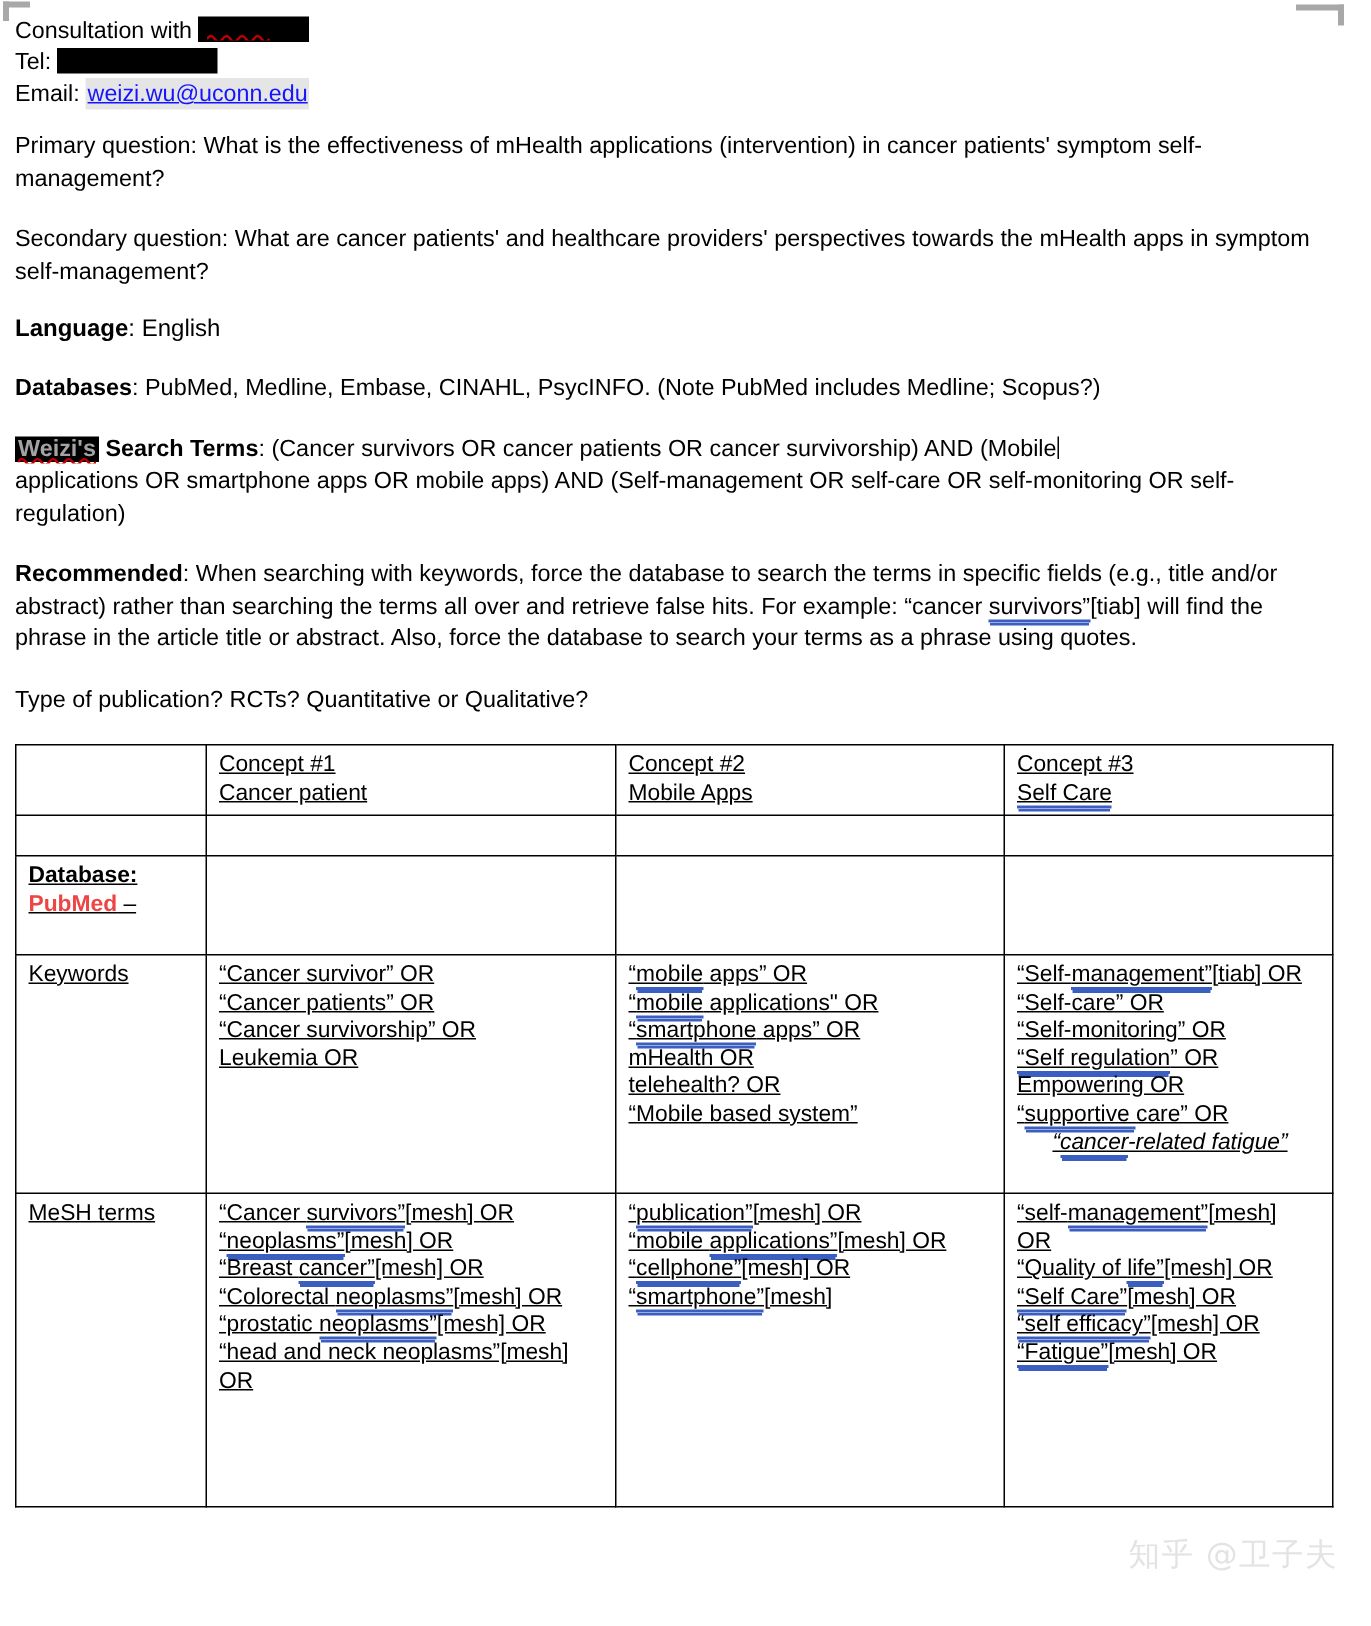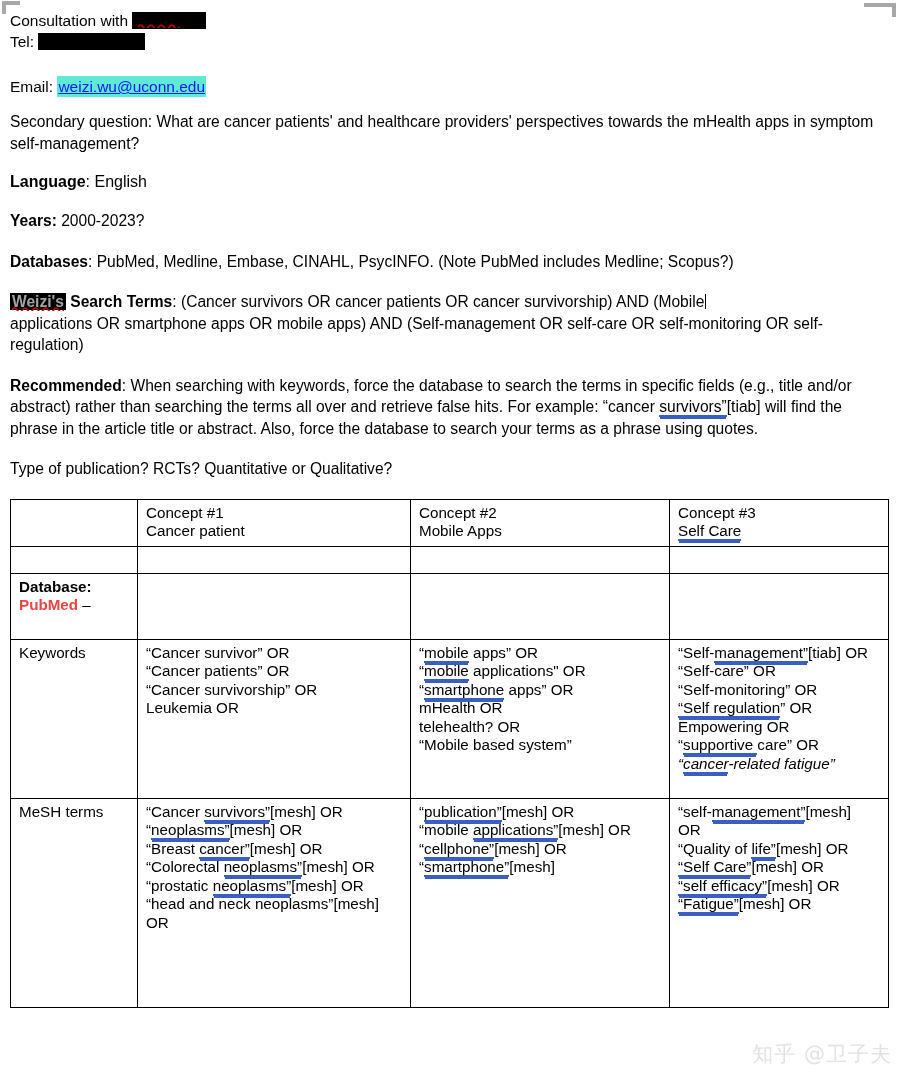--- a/index.html
+++ b/index.html
@@ -64,27 +64,26 @@
   .redact-tel  { width: 107px; }
   .squiggle {
     position: absolute;
     left: 6px;
     bottom: 1px;
     width: 42px;
     height: 5px;
   }
   .email-link {
     display: inline-block;
-    background: #5eead4;
+    background: #e5e5e5;
     color: #1414ff;
     text-decoration: underline;
     text-decoration-color: #1414ff;
     padding: 0 1px;
     font-size: 15.5px;
-    margin-top: 24px;
   }
 
   
   p.para {
     font-size: 15.6px;
     line-height: 21.5px;
     margin: 0 0 19px 0;
     max-width: 875px;
   }
   .b { font-weight: bold; }
@@ -112,20 +111,21 @@
     border-bottom: 2px solid #3b5fc0;
     box-shadow: 0 3px 0 -1px #3b5fc0;
   }
 
   
   table.concept-table {
     border-collapse: collapse;
     width: 878px;
     margin-top: 8px;
     table-layout: fixed;
+    text-decoration: underline;
   }
   table.concept-table td {
     border: 1.6px solid #000000;
     vertical-align: top;
     padding: 4px 6px 4px 8px;
     font-size: 15.2px;
     line-height: 18.6px;
   }
   .col-label { width: 127px; }
   .col-c1 { width: 273px; }
@@ -133,29 +133,29 @@
   .col-c3 { width: 219px; }
 
   .row-head td { height: 38px; }
   .row-spacer td { height: 18px; padding: 0; }
   .row-db td { height: 57px; }
   .row-keywords td { height: 150px; margin-left: 28px; }
   .row-mesh td { height: 200px; }
 
   .db-label { font-weight: bold; }
   .db-name { color: #ef4444; font-weight: bold; }
-  .italic { font-style: italic; }
+  .italic { font-style: italic; text-align: center; }
 
   .cell-lines div { white-space: nowrap; }
 
   
   .watermark {
     position: absolute;
     right: 22px;
-    bottom: 16px;
+    bottom: 34px;
     font-size: 21px;
     color: #e3e3e3;
     letter-spacing: 1px;
     user-select: none;
     font-family: "DejaVu Sans", sans-serif;
   }
 </style>
 </head>
 <body>
 
@@ -180,32 +180,30 @@
         <span class="redact redact-tel"></span>
       </div>
       <div class="contact-line">
         <span>Email:</span>
         <span class="email-link">weizi.wu@uconn.edu</span>
       </div>
     </div>
 
     <div style="height:14px"></div>
 
+    <p class="para">Primary question: What is the effectiveness of mHealth applications (intervention) in cancer patients' symptom self-management?</p>
 
     <p class="para">Secondary question: What are cancer patients' and healthcare providers' perspectives towards the mHealth apps in symptom self-management?</p>
 
     <div style="margin-bottom:19px">
       <div class="para tight">
         <span class="b">Language</span><span>:  English</span>
       </div>
     </div>
 
-    <p class="para">
-      <span class="b">Years:</span><span>  2000-2023?</span>
-    </p>
 
     <p class="para">
       <span class="b">Databases</span><span>: PubMed, Medline, Embase, CINAHL, PsycINFO.  (Note PubMed includes Medline; Scopus?)</span><br>
     </p>
 
     <p class="para">
       <span class="hl-weizi"><span>Weizi's</span><svg class="squiggle2" viewBox="0 0 52 5" preserveAspectRatio="none">
             <path d="M0,4 Q2.6,0 5.2,4 T10.4,4 T15.6,4 T20.8,4 T26,4 T31.2,4 T36.4,4 T41.6,4 T46.8,4 T52,4" fill="none" stroke="#c00000" stroke-width="1.6"></path>
           </svg></span>
       <span class="b">Search Terms</span><span>: (Cancer survivors OR cancer patients OR cancer survivorship) AND (Mobile</span><span class="caret"></span><br>

